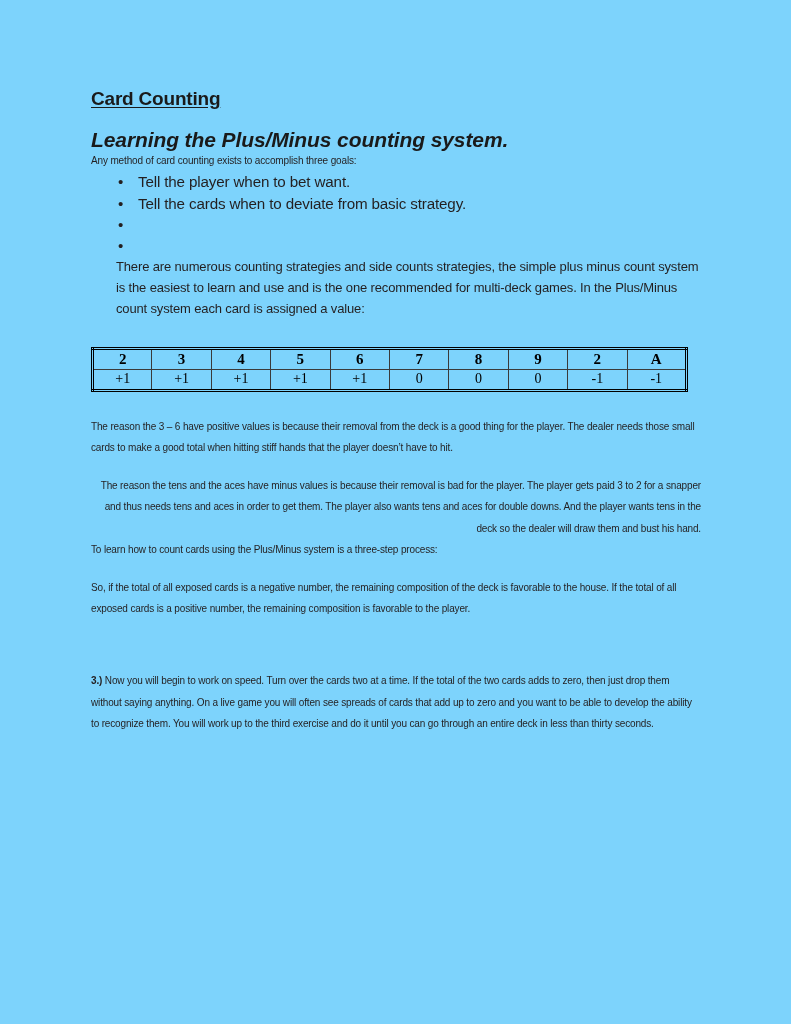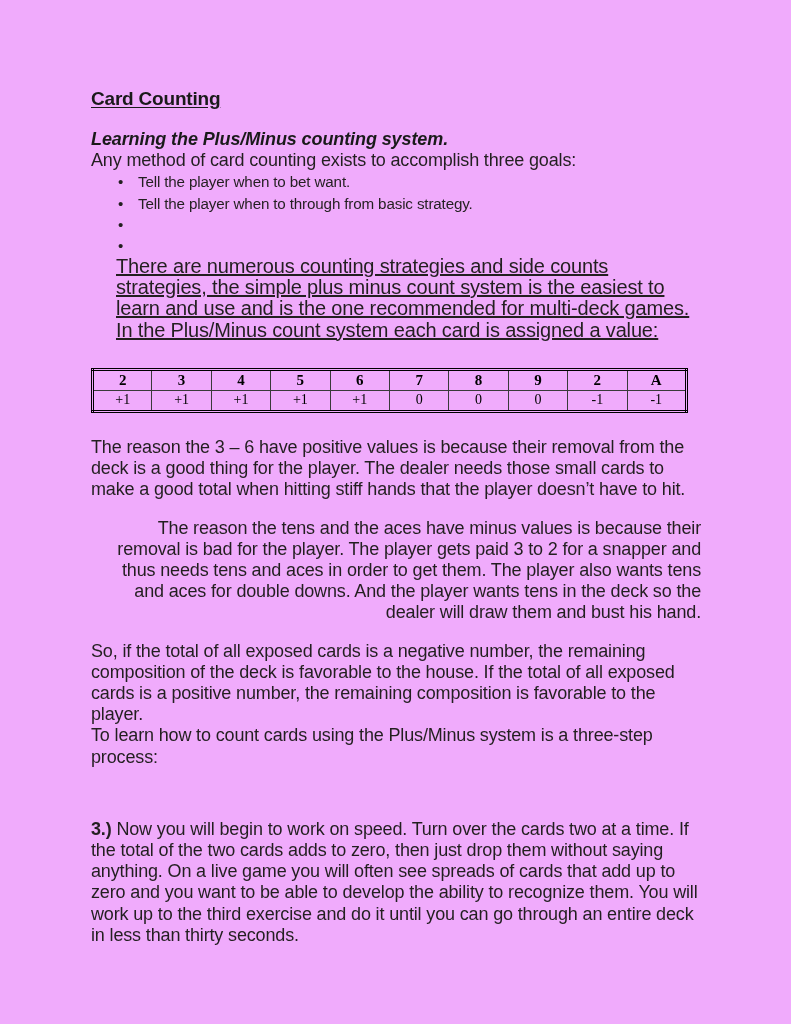--- a/index.html
+++ b/index.html
@@ -4,21 +4,21 @@
 <style>
   html, body {
     margin: 0;
     padding: 0;
     background: #ffffff;
   }
   .page {
     position: relative;
     width: 791px;
     height: 1024px;
-    background: #f0abfc;
+    background: #7dd3fc;
     overflow: hidden;
     font-family: "Liberation Sans Narrow", "Liberation Sans", sans-serif;
     font-stretch: condensed;
     color: #231f20;
   }
   .content {
     position: absolute;
     left: 91px;
     top: 88px;
     width: 610px;
@@ -27,30 +27,30 @@
     font-size: 19px;
     font-weight: bold;
     text-decoration: underline;
     text-underline-offset: 2px;
     letter-spacing: -0.2px;
     margin: 0 0 19px 0;
     line-height: 22px;
     color: #1a1a1a;
   }
   .subtitle {
-    font-size: 18px;
+    font-size: 21px;
     font-weight: bold;
     font-style: italic;
     margin: 0;
     line-height: 21px;
     letter-spacing: -0.1px;
     color: #1a1a1a;
   }
   .para {
-    font-size: 18px;
+    font-size: 10px;
     line-height: 21.2px;
     margin: 0;
     letter-spacing: -0.15px;
     color: #231f20;
   }
   .para.gap-above { margin-top: 17px; }
   .bullet-list {
     margin: 0;
     padding: 0;
     list-style: none;
@@ -66,24 +66,23 @@
   .bullet-item .dot {
     position: absolute;
     left: 27px;
     top: 0;
     font-size: 15.2px;
     line-height: 21.3px;
   }
   .bullet-item.empty { height: 21px; }
   .indented-block {
     padding-left: 25px;
-    font-size: 20px;
+    font-size: 13px;
     line-height: 21.3px;
     letter-spacing: -0.15px;
-    text-decoration: underline;
   }
   .count-table-wrap {
     margin-top: 27px;
     margin-bottom: 0;
   }
   table.count-table {
     border-collapse: collapse;
     width: 597px;
     table-layout: fixed;
     font-family: "Liberation Serif", "DejaVu Serif", serif;
@@ -122,21 +121,21 @@
 
     <p class="para">Any method of card counting exists to accomplish three goals:</p>
 
     <ul class="bullet-list">
       <li class="bullet-item">
         <span class="dot">•</span>
         <span>Tell the player when to bet want.</span>
       </li>
       <li class="bullet-item">
         <span class="dot">•</span>
-        <span>Tell the player when to through from basic strategy.</span>
+        <span>Tell the cards when to deviate from basic strategy.</span>
       </li>
       <li class="bullet-item">
         <span class="dot">•</span>
       </li>
       <li class="bullet-item empty">
         <span class="dot">•</span>
         <span></span>
       </li>
     </ul>
 
@@ -172,23 +171,23 @@
         </tbody>
       </table>
     </div>
 
     <div class="spacer-24"></div>
 
     <p class="para">The reason the 3 – 6 have positive values is because their removal from the deck is a good thing for the player. The dealer needs those small cards to make a good total when hitting stiff hands that the player doesn’t have to hit.</p>
 
     <p class="para gap-above lead-space"> The reason the tens and the aces have minus values is because their removal is bad for the player. The player gets paid 3 to 2 for a snapper and thus needs tens and aces in order to get them. The player also wants tens and aces for double downs. And the player wants tens in the deck so the dealer will draw them and bust his hand.</p>
 
+    <p class="para">To learn how to count cards using the Plus/Minus system is a three-step process:</p>
+
     <p class="para gap-above">So, if the total of all exposed cards is a negative number, the remaining composition of the deck is favorable to the house. If the total of all exposed cards is a positive number, the remaining composition is favorable to the player.</p>
-
-    <p class="para">To learn how to count cards using the Plus/Minus system is a three-step process:</p>
 
     <div class="spacer-17"></div>
 
 
     <div class="spacer-17"></div>
 
 
     <div class="spacer-17"></div>
 
     <p class="para">

